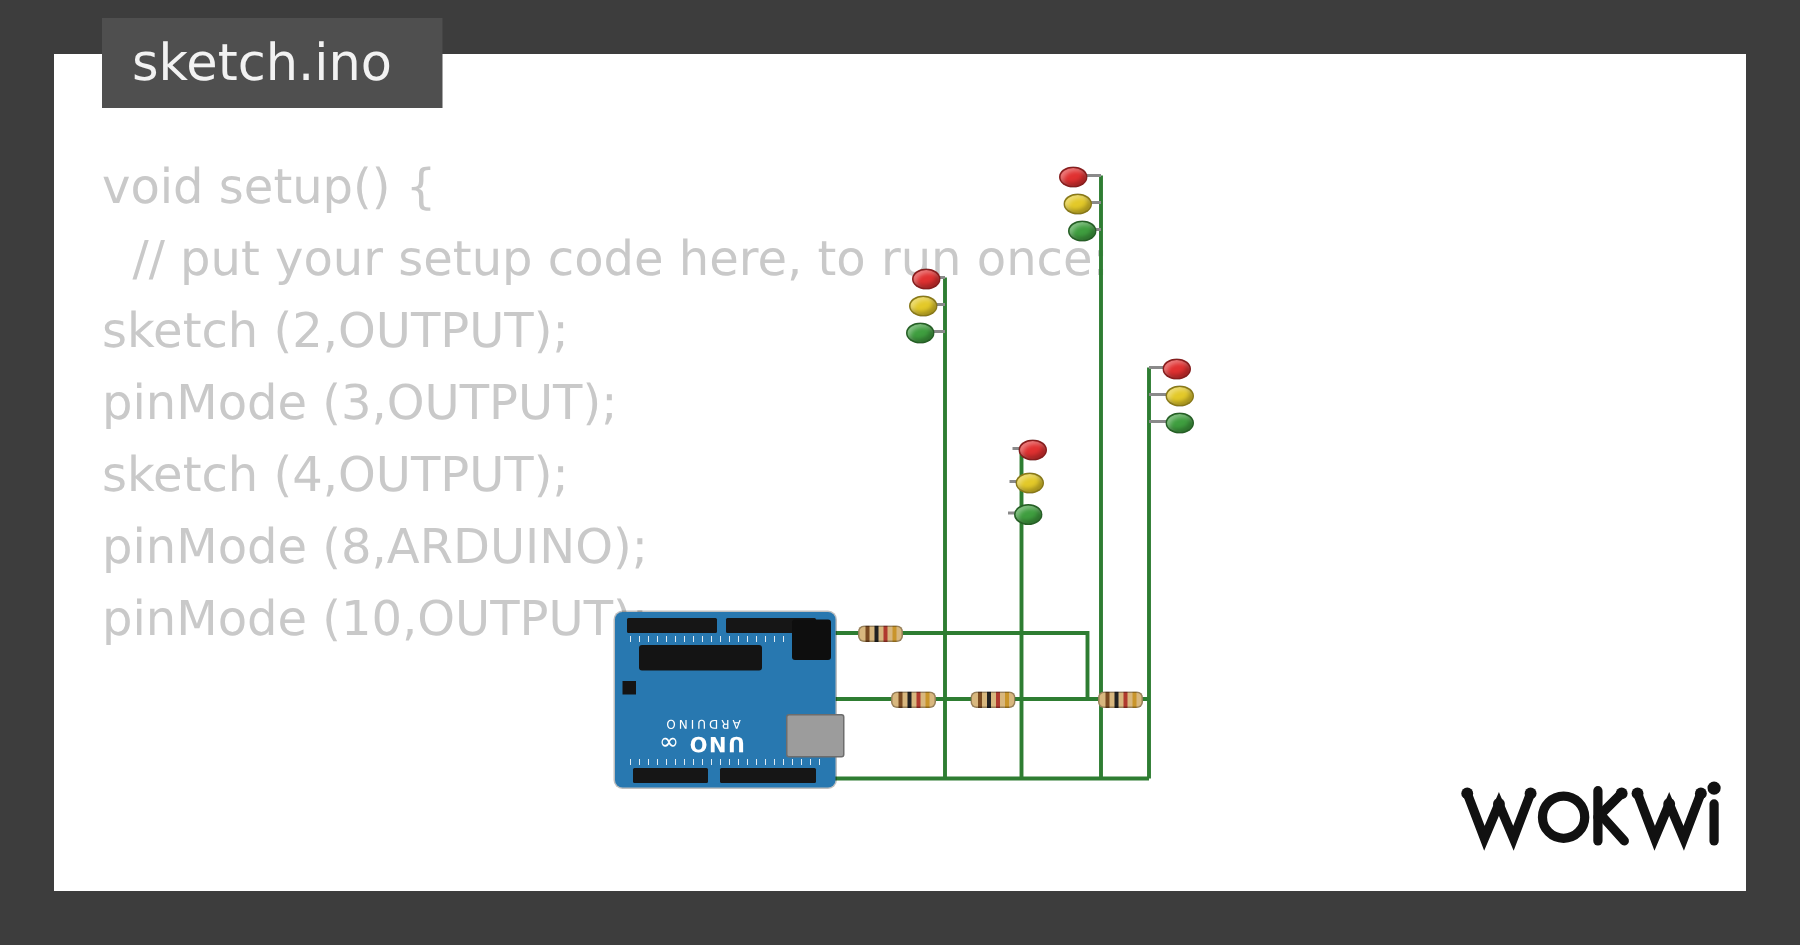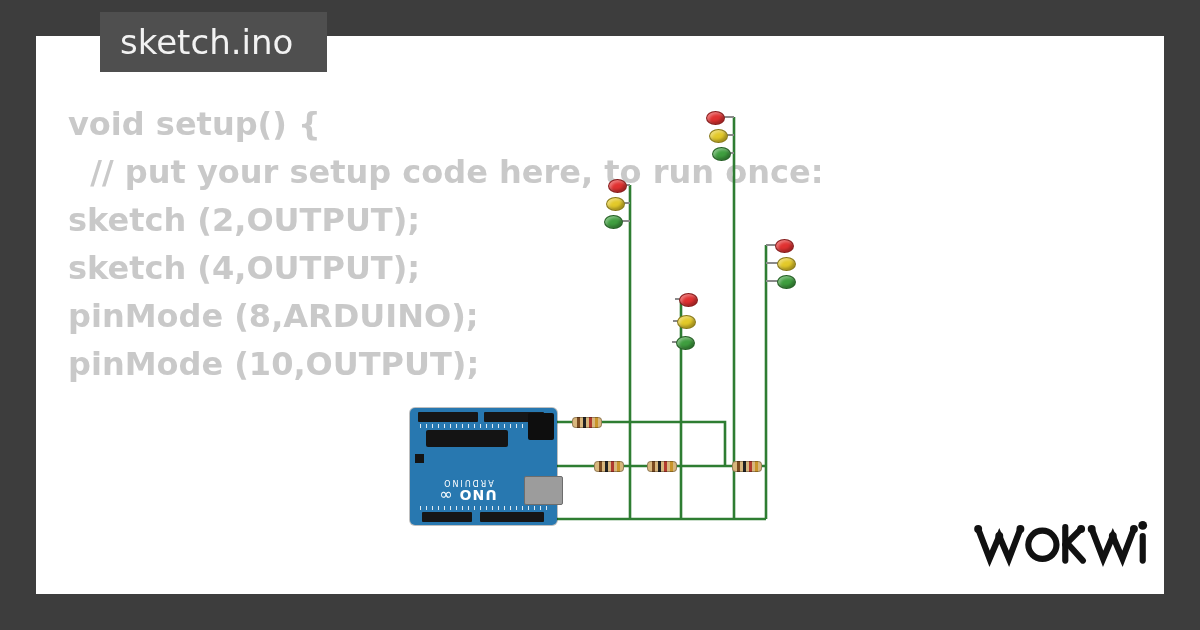--- a/index.html
+++ b/index.html
@@ -10,24 +10,24 @@
   }
   
   .card{
     position:absolute;left:36px;top:36px;right:36px;bottom:36px;
     background:var(--c-card-bg,#ffffff);overflow:hidden;
   }
   
   .tab{
     position:absolute;left:68px;top:12px;height:60px;z-index:6;
     background:var(--c-tab-bg,#4f4f4f);color:var(--c-tab-text,#f2f2f2);
-    font-size:34px;line-height:60px;padding:0 34px 0 20px;white-space:nowrap;margin-left:32px;
-  }
-  
-  .code{position:absolute;left:32px;top:64px;z-index:1;font-weight:bold;}
+    font-size:34px;line-height:60px;padding:0 34px 0 20px;white-space:nowrap;
+  }
+  
+  .code{position:absolute;left:32px;top:64px;z-index:1;}
   .code-line{
     white-space:pre;font-size:32px;line-height:48px;
     color:var(--c-code-text,#c9c9c9);
   }
   
   .circuit{position:absolute;left:-36px;top:-36px;width:1200px;height:630px;z-index:2;}
   .wires{position:absolute;left:0;top:0;}
 
   
   .board{
@@ -93,20 +93,21 @@
 <div class="tab">
   <span>sketch.ino</span>
 </div>
 
 <div class="card">
 
   <div class="code">
     <div class="code-line">void setup() {</div>
     <div class="code-line">  // put your setup code here, to run once:</div>
     <div class="code-line">sketch (2,OUTPUT);</div>
+    <div class="code-line">pinMode (3,OUTPUT);</div>
     <div class="code-line">sketch (4,OUTPUT);</div>
     <div class="code-line">pinMode (8,ARDUINO);</div>
     <div class="code-line">pinMode (10,OUTPUT);</div>
   </div>
 
   <div class="circuit">
 
     <svg class="wires" width="1200" height="630" viewBox="0 0 1200 630">
       <g stroke="var(--c-wire,#2e7d32)" stroke-width="2.6" fill="none">
         <path d="M557 422 H630"></path>

